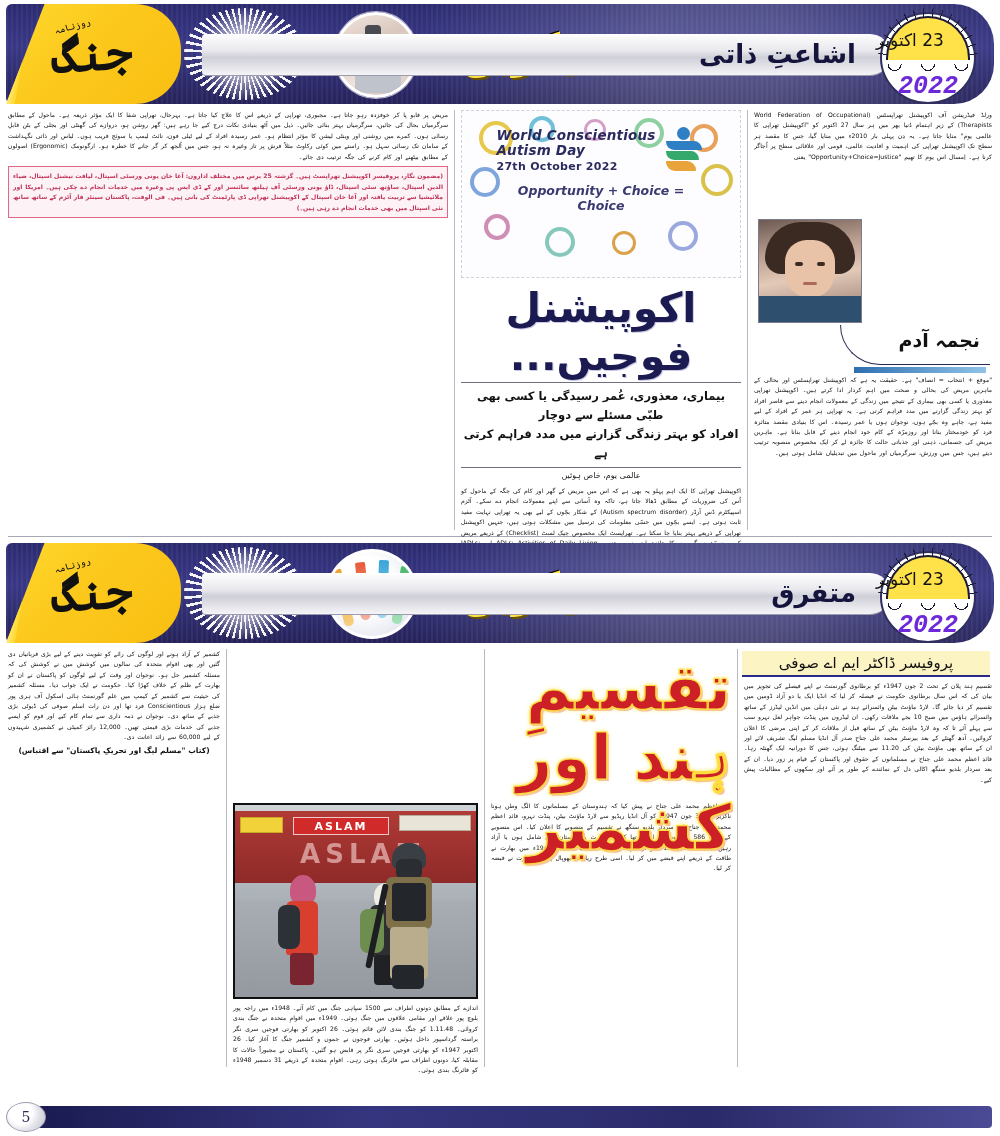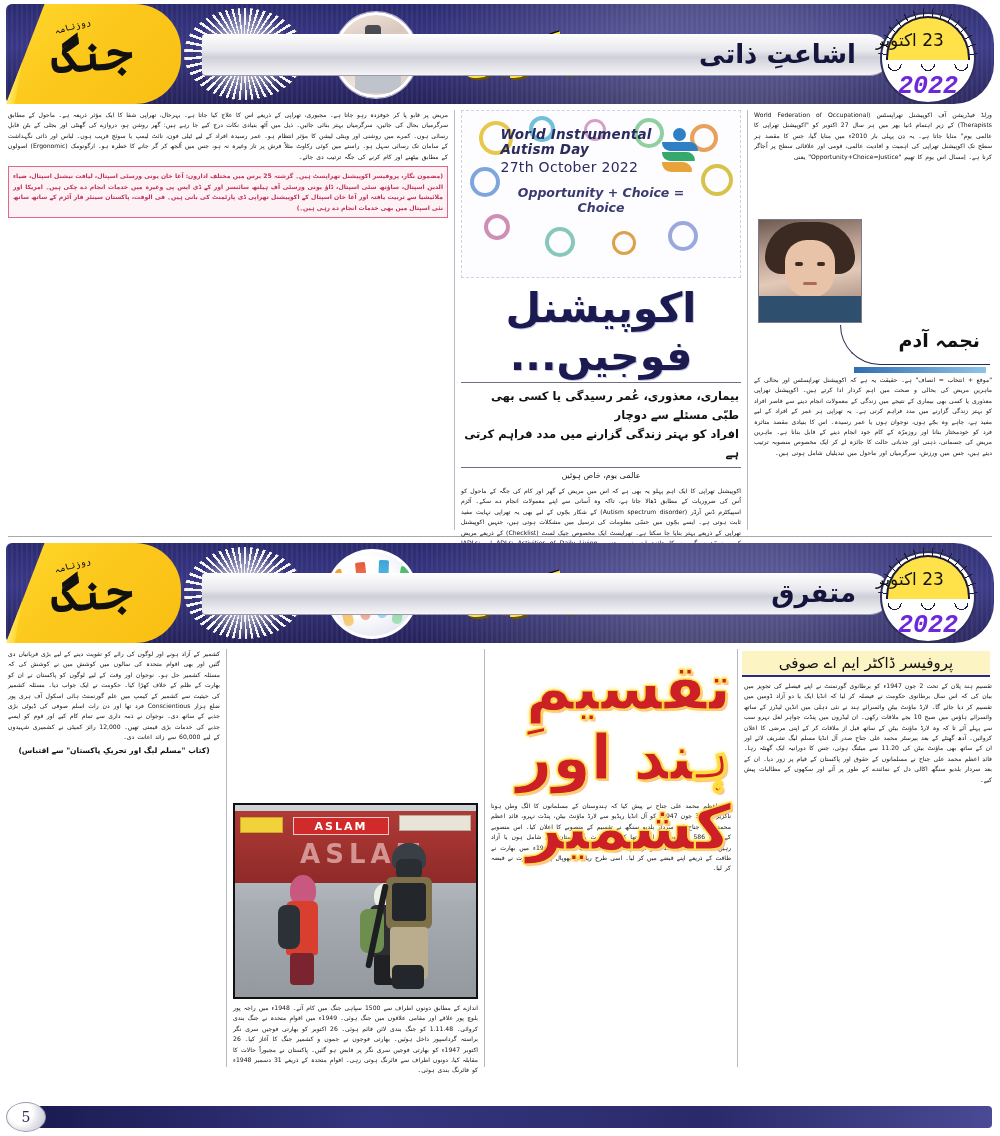--- a/index.html
+++ b/index.html
@@ -144,33 +144,33 @@
   .ot-circles{ position:absolute; inset:0; pointer-events:none; }
   .ot-circles i{
     position:absolute; border-radius:50%; border-style:solid; background:transparent;
   }
   .ot-logo-row{ position:relative; display:flex; align-items:center; justify-content:center; gap:8px; z-index:2; margin-top: 8px;}
   .ot-mark{ width:42px; height:46px; position:relative; }
   .ot-mark .dot{ position:absolute; left:13px; top:0; width:13px; height:13px; border-radius:50%; background:#2f7fc4; }
   .ot-mark .sw{ position:absolute; left:2px; border-radius: 0 20px 2px 20px; }
   .ot-words{ text-align:left; direction:ltr; }
   .ot-words .l1{ font-size:13.5px; font-weight:700; color:#2b2b5f; font-style:italic; line-height:15px; letter-spacing:.2px;}
-  .ot-words .l2{ font-size:14px; font-weight:400; color:#2b2b5f; letter-spacing:.3px; margin-top:2px;}
+  .ot-words .l2{ font-size:11px; font-weight:700; color:#2b2b5f; letter-spacing:.3px; margin-top:2px;}
   .ot-tag{
     position:relative; z-index:2; text-align:center; direction:ltr; margin-top:10px;
     font-size:12.5px; font-style:italic; font-weight:700; color:#3a3a70; line-height:15px;
   }
   .ot-headline{
     position:relative; z-index:3; text-align:center; direction:rtl;
     font-size: 41px; font-weight: 700; color:#1b1b52;
     margin: 6px 0 2px 0; letter-spacing:-2px;
     text-shadow: 1px 1px 0 #c9c9e4;
   }
   .ot-sub{
-    direction:rtl; font-size:11.5px; line-height:19px;
+    direction:rtl; text-align:center; font-size:11.5px; line-height:19px;
     color:#111; font-weight:600; padding: 4px 2px;
     border-top:1px solid #6f6f80; border-bottom:1px solid #6f6f80;
   }
   .ot-kicker{ text-align:center; font-size:8px; color:#222; padding-top:3px; direction:rtl;}
 
   
   .author-box{ position:relative; min-height: 86px; margin-bottom:3px; }
   .author-photo{
     position:absolute; left: 4px; top: 20px; width: 104px; height: 104px;
     background: linear-gradient(170deg,#6d5a52 0%, #b99d8f 30%, #e3c9b8 55%, #8e7568 100%);
@@ -344,21 +344,21 @@
             <i style="left:74%; top:66%; width:30px;height:30px;border-width:4px;border-color:#9aa8dd;"></i>
           </div>
           <div class="ot-logo-row">
             <div class="ot-mark">
               <span class="dot"></span>
               <span class="sw" style="top:14px;width:36px;height:9px;background:#2f7fc4;"></span>
               <span class="sw" style="top:24px;width:33px;height:9px;background:#35a86b;"></span>
               <span class="sw" style="top:34px;width:30px;height:10px;background:#e8a33a;"></span>
             </div>
             <div class="ot-words">
-              <div class="l1">World Instrumental</div>
+              <div class="l1">World Conscientious</div>
               <div class="l1">Autism Day</div>
               <div class="l2">27th October 2022</div>
             </div>
           </div>
           <div class="ot-tag">
             <div>Opportunity + Choice =</div>
             <div>Choice</div>
           </div>
         </div>
 

